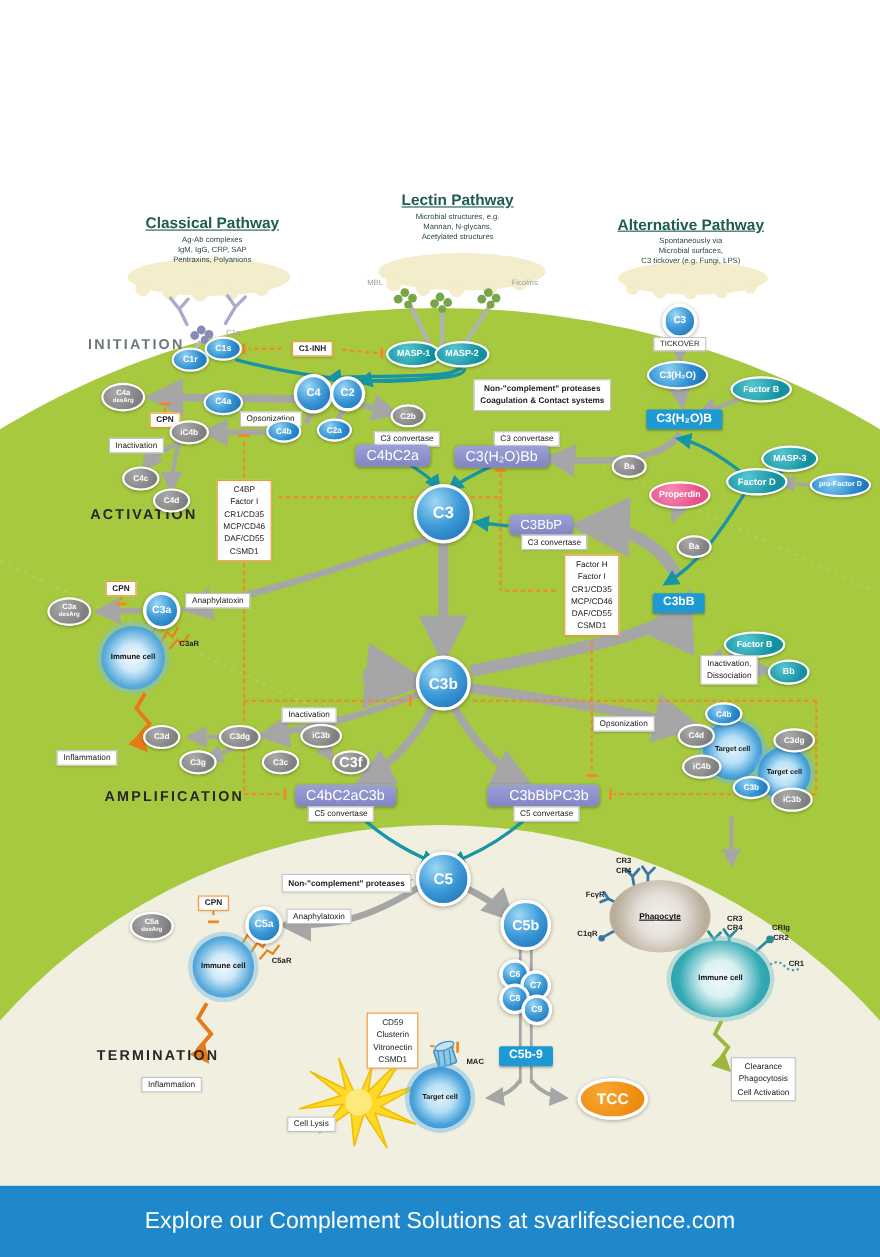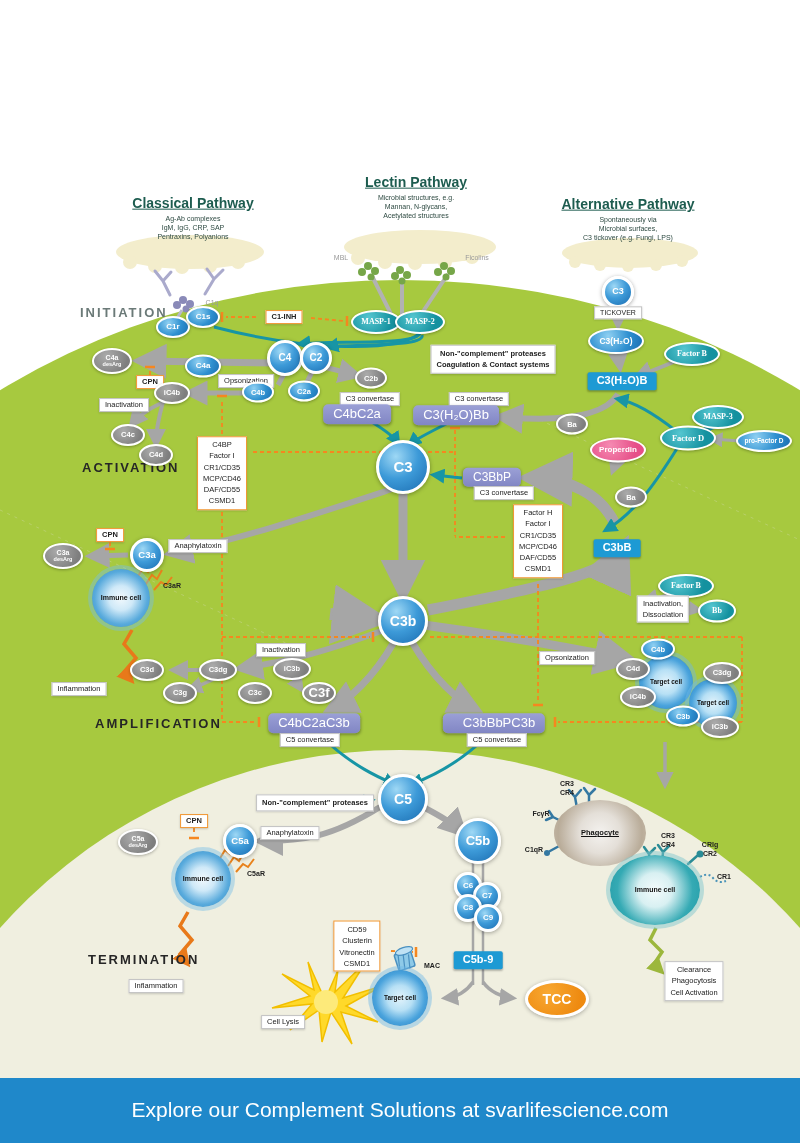--- a/index.html
+++ b/index.html
@@ -13,21 +13,21 @@
   .ftr{position:absolute;left:0;top:1078px;width:800px;height:65px;background:#1f88ca;}
   .ftr-text{position:absolute;left:0;top:20px;width:800px;text-align:center;color:#fff;font-size:21px;}
   svg{position:absolute;left:0;top:0;}
   .n{position:absolute;transform:translate(-50%,-50%);display:flex;flex-direction:column;align-items:center;
      justify-content:center;text-align:center;line-height:1.05;white-space:nowrap;}
   .circ{border-radius:50%;background:radial-gradient(circle at 35% 28%,#9ed8f5 0%,#3d9ad8 48%,#1a6cb0 100%);
         border:3px solid #fff;color:#fff;font-weight:bold;box-shadow:0 1px 4px rgba(0,0,0,.35);}
   .ovalb{border-radius:50%;background:radial-gradient(circle at 35% 28%,#8fd0f2 0%,#2f90d0 55%,#1a6cb0 100%);
         border:2px solid #fff;color:#fff;font-weight:bold;box-shadow:0 1px 3px rgba(0,0,0,.3);}
   .ovalt{border-radius:50%;background:radial-gradient(circle at 35% 28%,#55c6d0 0%,#14919f 70%);
-        border:2px solid #fff;color:#fff;font-weight:bold;box-shadow:0 1px 3px rgba(0,0,0,.3);font-family:Liberation Serif, serif;}
+        border:2px solid #fff;color:#fff;font-weight:bold;box-shadow:0 1px 3px rgba(0,0,0,.3);}
   .ovalg{border-radius:50%;background:radial-gradient(circle at 35% 28%,#ababab 0%,#7e7e7e 75%);
         border:2px solid #fff;color:#fff;font-weight:bold;box-shadow:0 1px 3px rgba(0,0,0,.3);}
   .ovalp{border-radius:50%;background:radial-gradient(circle at 35% 28%,#f58ab2 0%,#e64f88 70%);
         border:2px solid #fff;color:#fff;font-weight:bold;box-shadow:0 1px 3px rgba(0,0,0,.3);}
   .wbox{background:#fff;border:1px solid #c2c2c2;color:#222;font-size:7.5px;padding:2px 5px;
         box-shadow:0 1px 2px rgba(0,0,0,.18);}
   .obox{background:#fff;border:1.5px solid #f0952f;color:#222;font-size:7.5px;padding:2px 5px;
         box-shadow:0 1px 2px rgba(0,0,0,.18);}
   .pbox{background:linear-gradient(#9ba0d6,#8186c4);color:#fff;border-radius:5px;font-size:13px;
         padding:3px 10px;box-shadow:0 1px 3px rgba(0,0,0,.3);}

